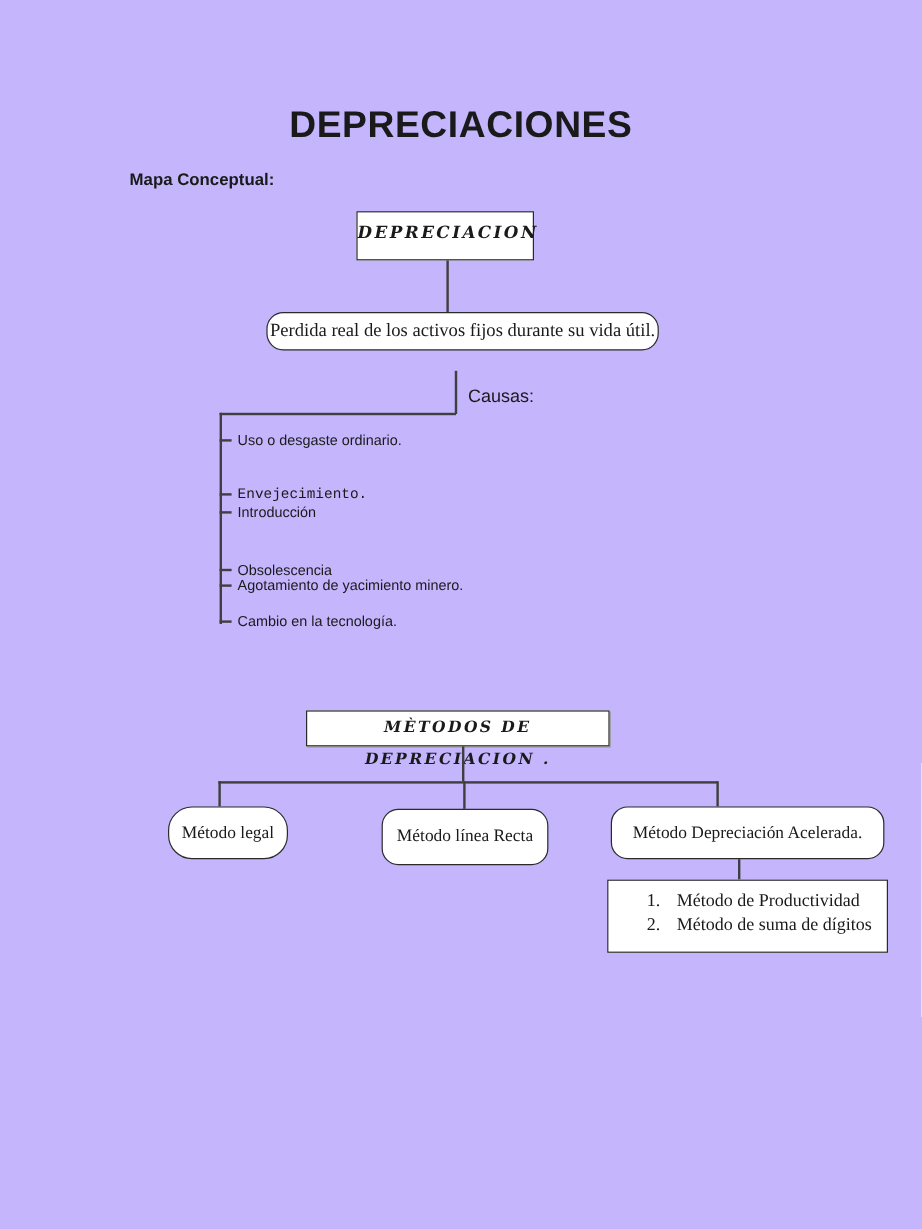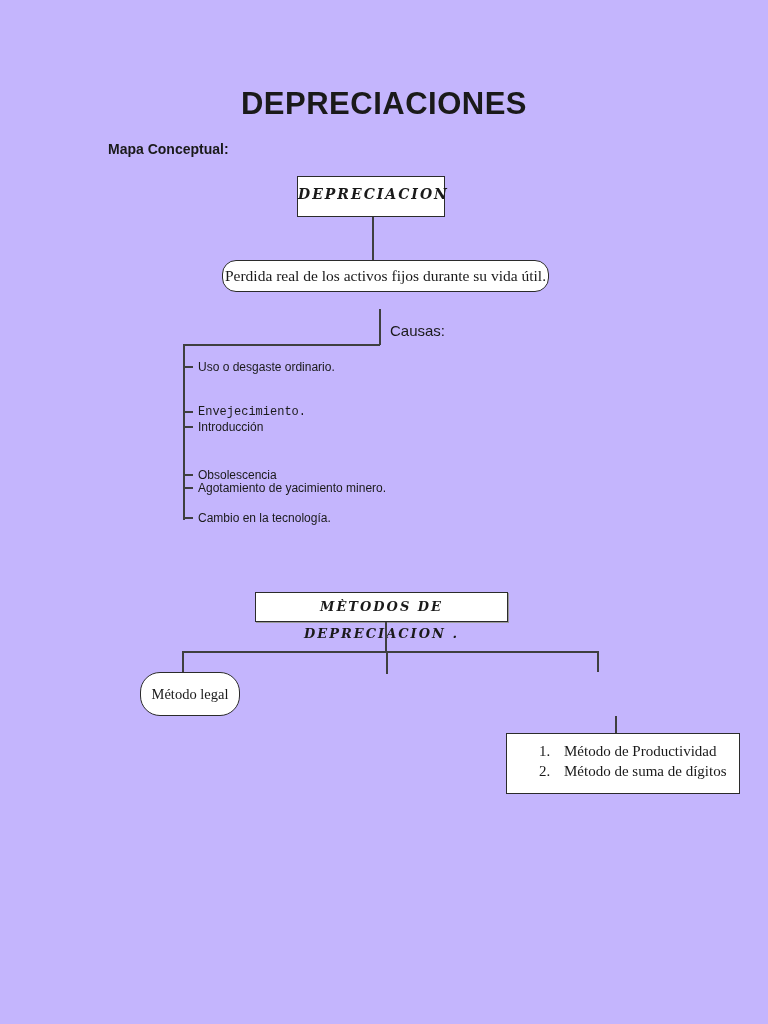--- a/index.html
+++ b/index.html
@@ -100,20 +100,22 @@
   </div>
 
   <div class="box thick methods-box script">MÈTODOS DE DEPRECIACION .</div>
   <div class="line vline" style="left:385px; top:622px; height:29px;"></div>
   <div class="line hline" style="left:182px; top:651px; width:416px;"></div>
   <div class="line vline" style="left:182px; top:651px; height:21px;"></div>
   <div class="line vline" style="left:386px; top:651px; height:23px;"></div>
   <div class="line vline" style="left:597px; top:651px; height:21px;"></div>
 
   <div class="box rounded-sm m-box m1 serif">Método legal</div>
+  <div class="box rounded m-box m2 serif">Método línea Recta</div>
+  <div class="box rounded m-box m3 serif">Método Depreciación Acelerada.</div>
 
   <div class="line vline" style="left:615px; top:716px; height:17px;"></div>
 
   <div class="box list-box serif">
     <div class="list-row">
       <span class="list-num">1.</span>
       <span class="list-label">Método de Productividad</span>
     </div>
     <div class="list-row">
       <span class="list-num">2.</span>

